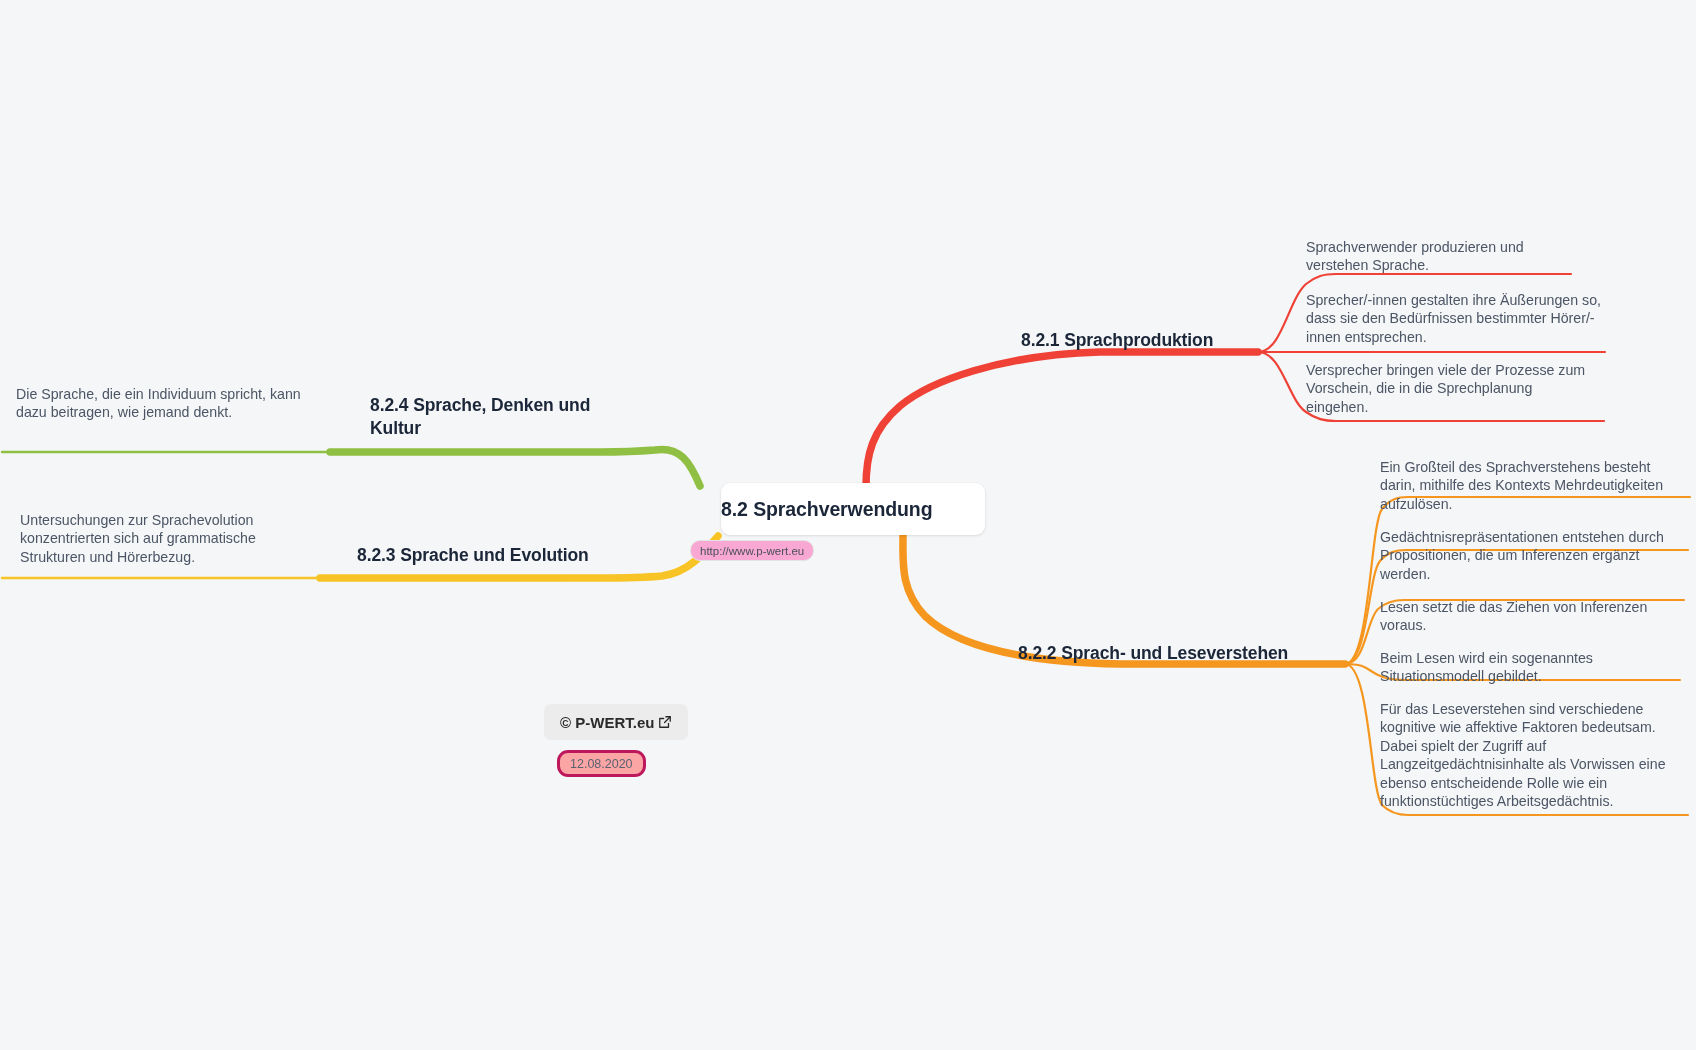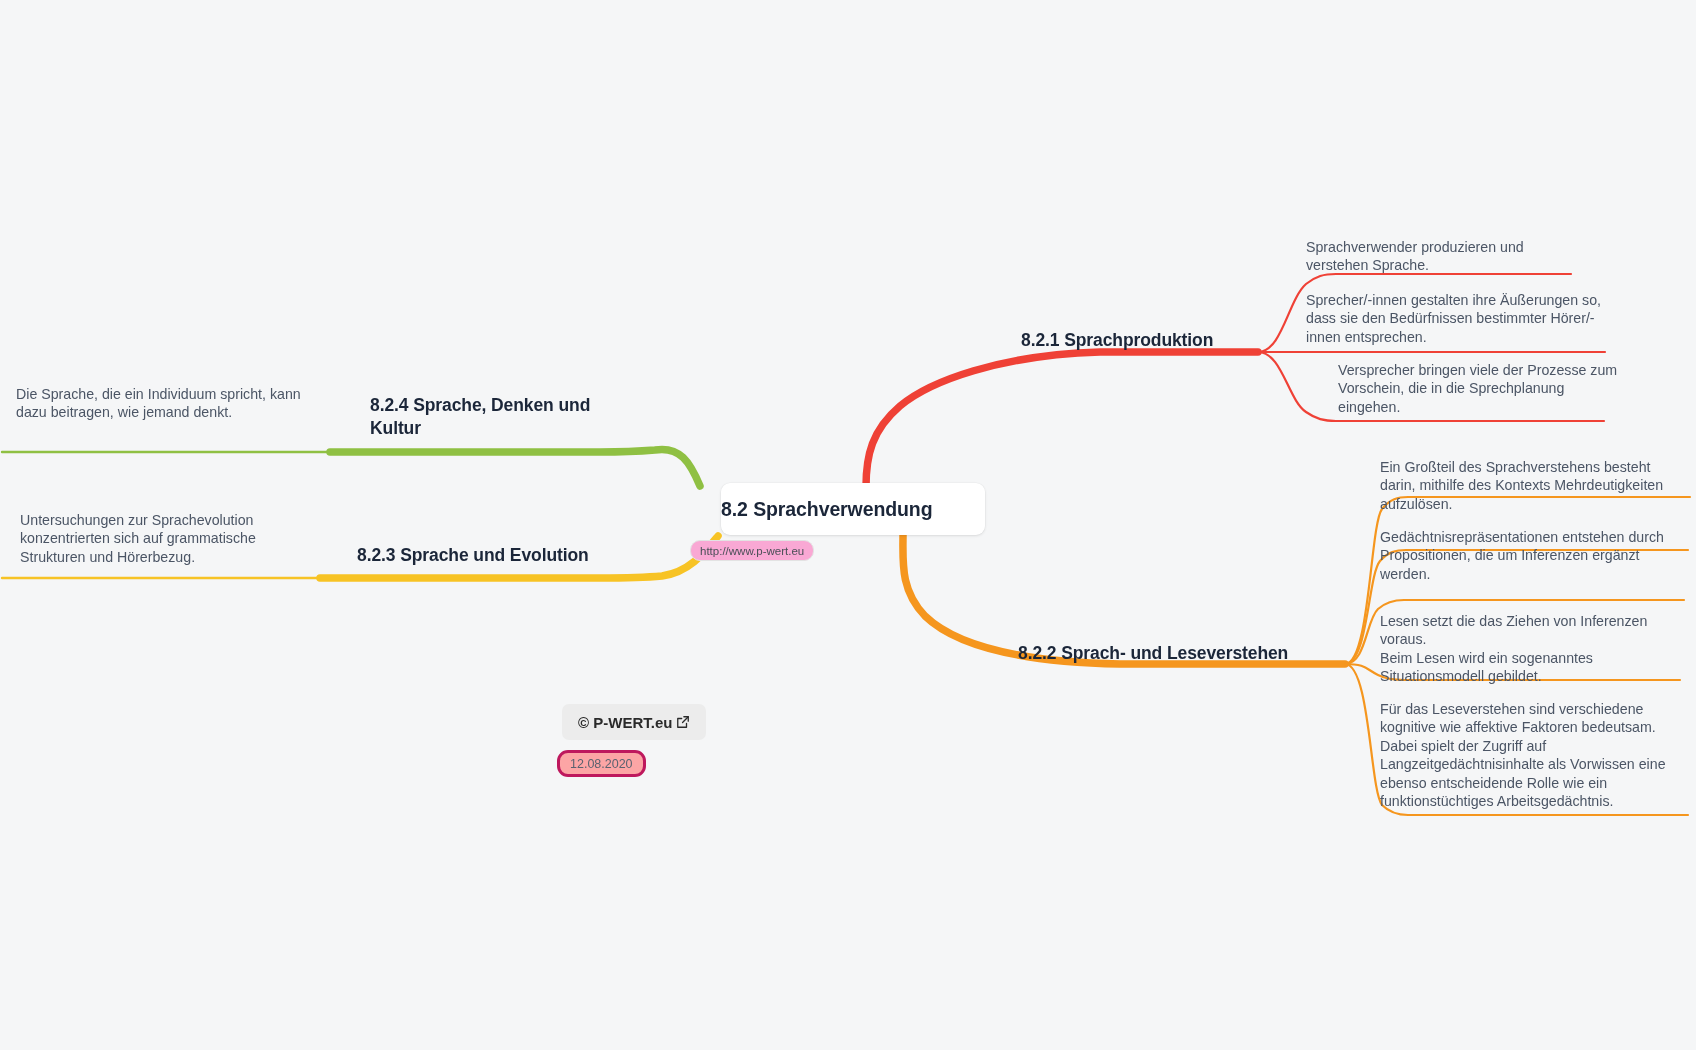--- a/index.html
+++ b/index.html
@@ -92,21 +92,21 @@
     line-height: 1.3;
     color: #4b5565;
     z-index: 6;
     box-sizing: border-box;
   }
   .leaf-text { display: block; }
 
   
   .footer-badge {
     position: absolute;
-    left: 562px;
+    left: 544px;
     top: 704px;
     height: 36px;
     padding: 0 16px;
     background: #ececec;
     border-radius: 7px;
     display: flex;
     align-items: center;
     gap: 4px;
     z-index: 9;
   }
@@ -194,31 +194,31 @@
   <div class="branch-title left" style="left:357px; top:535px; width:280px;">8.2.3 Sprache und Evolution</div>
 
   <div class="branch-title left" style="left:370px; top:385px; width:250px;">8.2.4 Sprache, Denken und Kultur</div>
 
   <div class="leaf" style="left:1306px; top:238px; width:272px;">
     <span class="leaf-text">Sprachverwender produzieren und verstehen Sprache.</span>
   </div>
   <div class="leaf" style="left:1306px; top:291px; width:300px;">
     <span class="leaf-text">Sprecher/-innen gestalten ihre Äußerungen so, dass sie den Bedürfnissen bestimmter Hörer/-innen entsprechen.</span>
   </div>
-  <div class="leaf" style="left:1306px; top:361px; width:290px;margin-left:32px;">
+  <div class="leaf" style="left:1306px; top:361px; width:290px;">
     <span class="leaf-text">Versprecher bringen viele der Prozesse zum Vorschein, die in die Sprechplanung eingehen.</span>
   </div>
 
   <div class="leaf" style="left:1380px; top:458px; width:300px;">
     <span class="leaf-text">Ein Großteil des Sprachverstehens besteht darin, mithilfe des Kontexts Mehrdeutigkeiten aufzulösen.</span>
   </div>
   <div class="leaf" style="left:1380px; top:528px; width:292px;">
     <span class="leaf-text">Gedächtnisrepräsentationen entstehen durch Propositionen, die um Inferenzen ergänzt werden.</span>
   </div>
-  <div class="leaf" style="left:1380px; top:612px; width:300px;">
+  <div class="leaf" style="left:1380px; top:598px; width:300px;">
     <span class="leaf-text">Lesen setzt die das Ziehen von Inferenzen voraus.</span>
   </div>
   <div class="leaf" style="left:1380px; top:649px; width:280px;">
     <span class="leaf-text">Beim Lesen wird ein sogenanntes Situationsmodell gebildet.</span>
   </div>
   <div class="leaf" style="left:1380px; top:700px; width:292px;">
     <span class="leaf-text">Für das Leseverstehen sind verschiedene kognitive wie affektive Faktoren bedeutsam. Dabei spielt der Zugriff auf Langzeitgedächtnisinhalte als Vorwissen eine ebenso entscheidende Rolle wie ein funktionstüchtiges Arbeitsgedächtnis.</span>
   </div>
 
   <div class="leaf" style="left:20px; top:511px; width:285px;">

